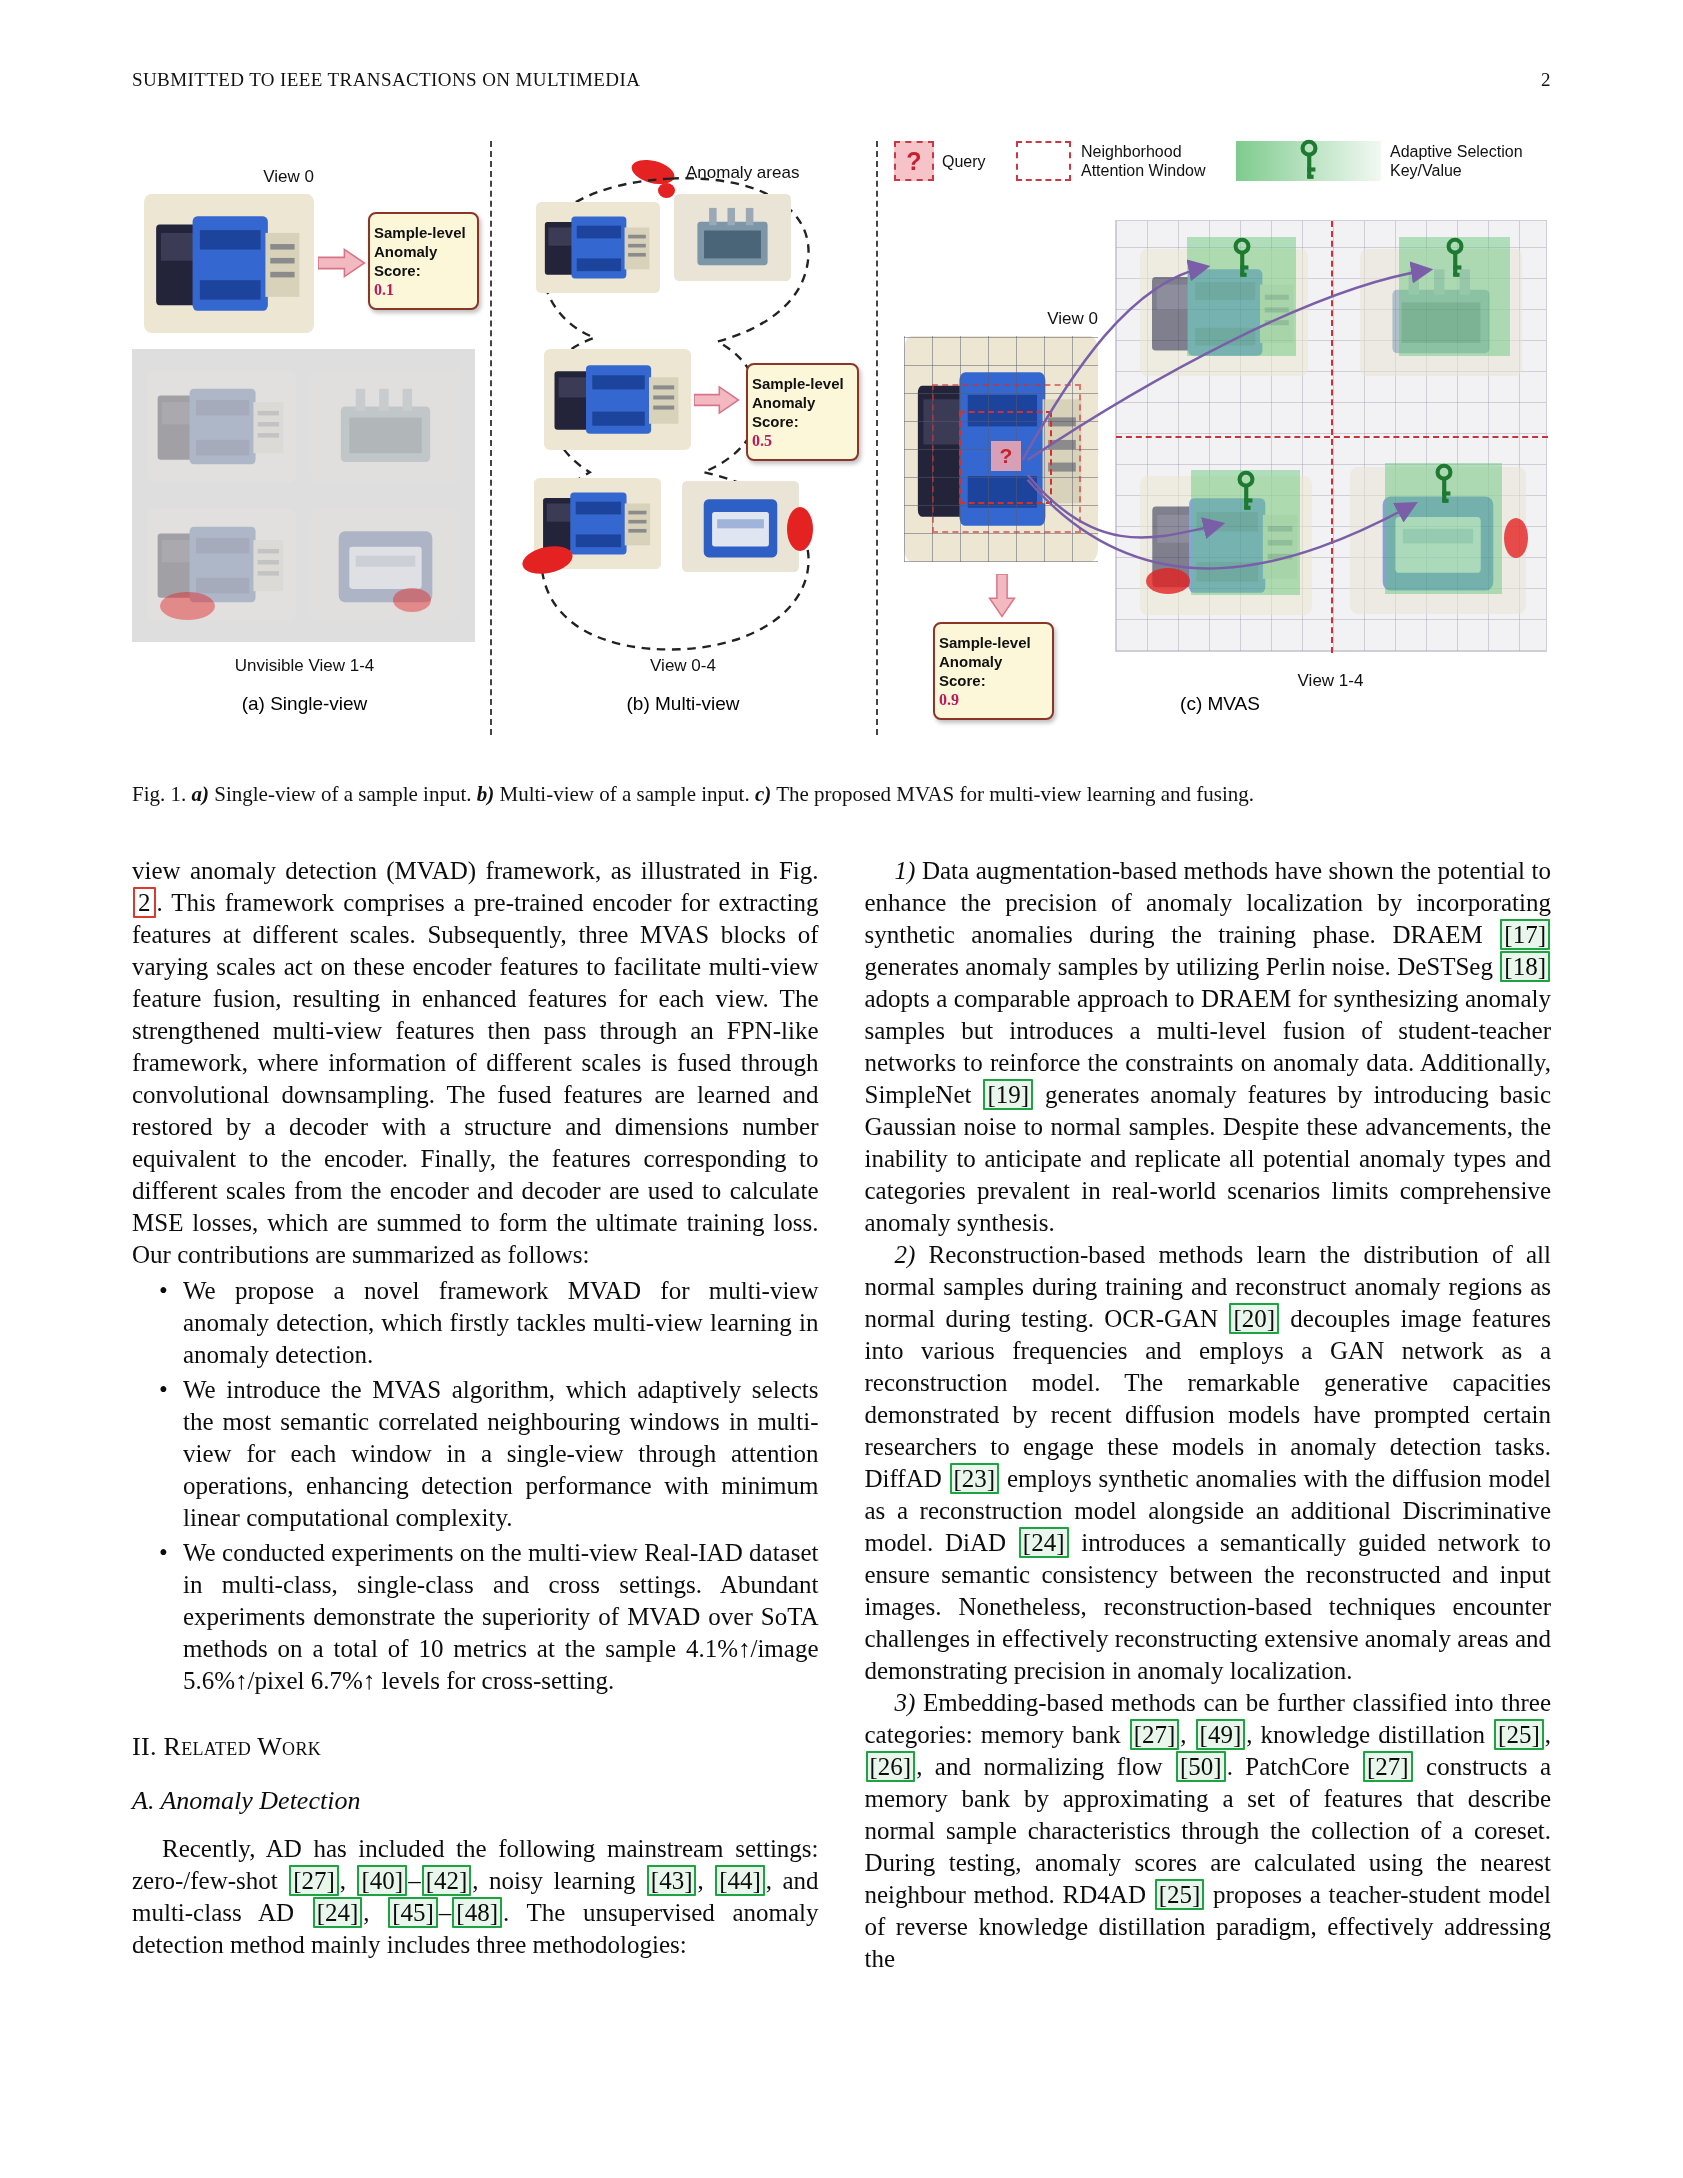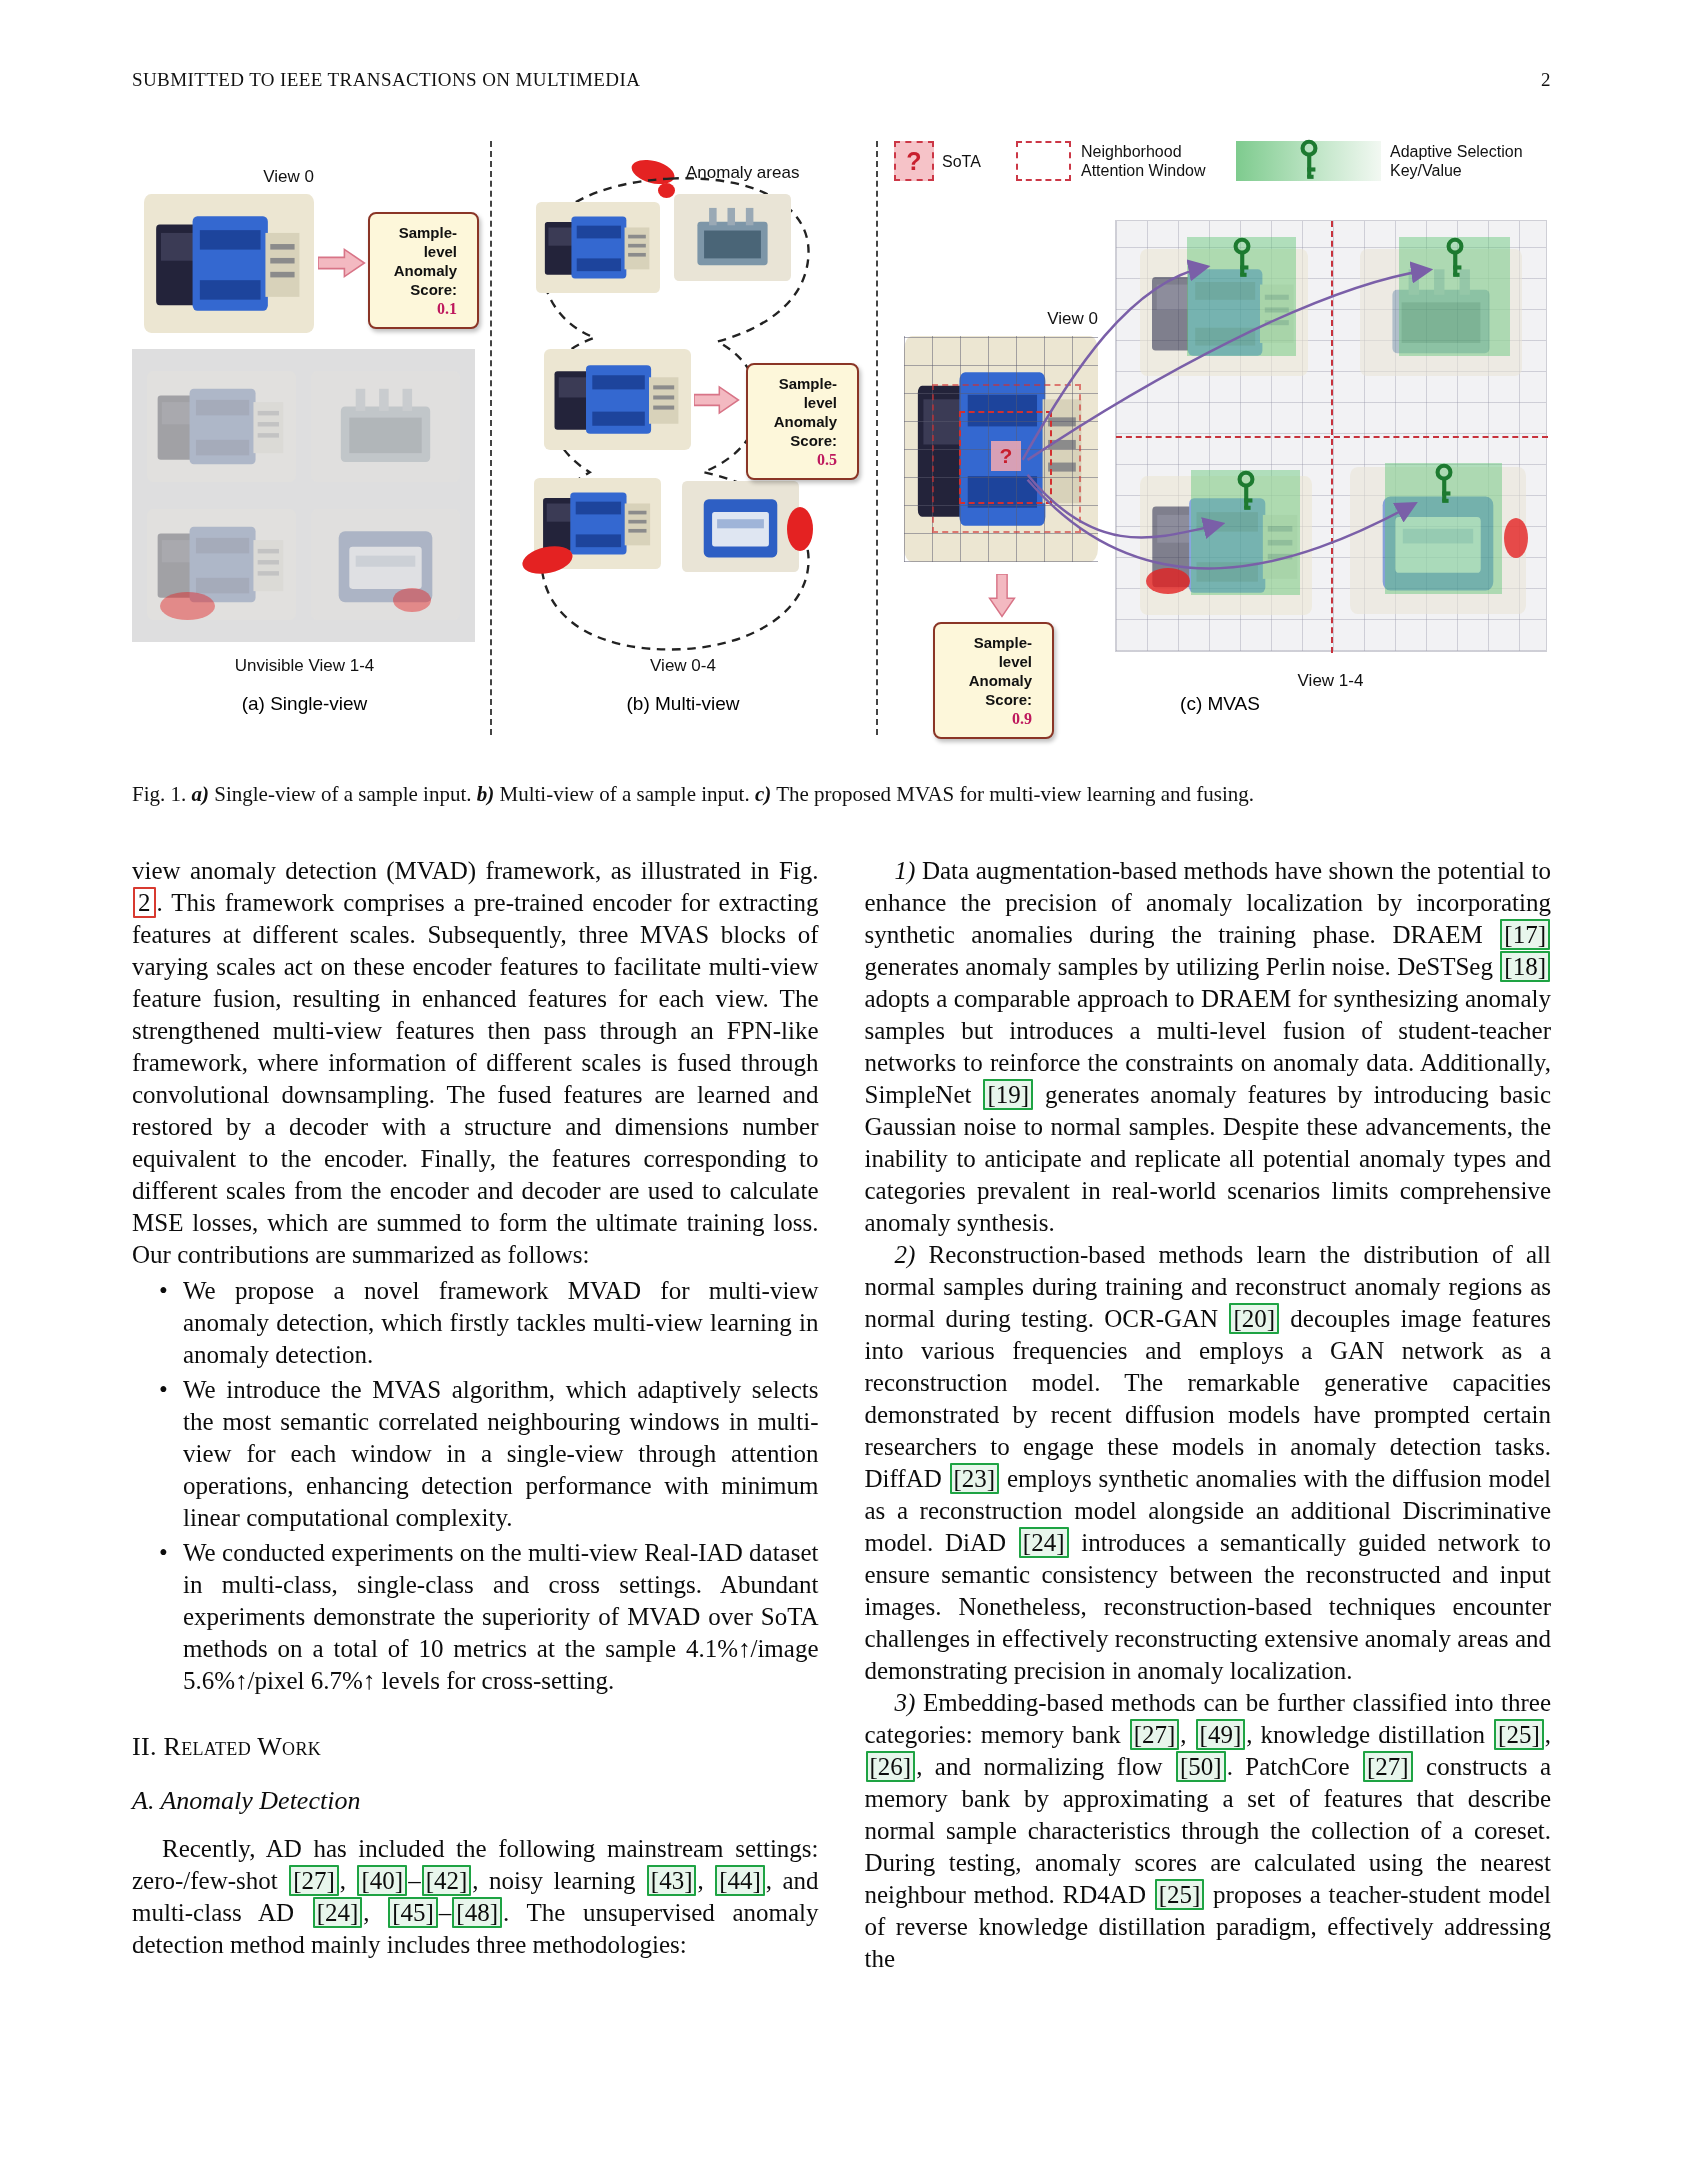--- a/index.html
+++ b/index.html
@@ -24,21 +24,21 @@
   .panel-caption { position:absolute; top:560px; left:0; right:0; text-align:center; font-size:19px; color:#000; }
   .small-cap-label { position:absolute; top:523px; left:0; right:0; text-align:center; font-size:17px; color:#111; }
 
   .usb { position:absolute; }
   .usb svg { width:100%; height:100%; display:block; }
 
   .block-arrow { position:absolute; }
   .block-arrow.down { transform:rotate(90deg); }
 
   .score-box { position:absolute; background:#fdf7da; border:2px solid #8a3526; border-radius:8px;
-               padding:9px 20px; text-align:right; font-weight:bold; font-size:15px; line-height:19px;
+               padding:9px 4px; text-align:left; font-weight:bold; font-size:15px; line-height:19px;
                color:#111; box-shadow:2px 3px 4px rgba(0,0,0,.25); }
   .score-box .score-value { color:#be185d; font-size:16px;font-family:Liberation Serif, serif; }
 
   .faded-block { position:absolute; left:0; top:216px; width:343px; height:293px; background:#dededf;
                  display:flex; flex-wrap:wrap; align-content:space-around; justify-content:space-around; padding:8px; }
   .faded-block .usb-faded { width:149px; height:111px; opacity:.32; filter:grayscale(.5); }
   .faded-block .usb-faded svg { width:100%; height:100%; }
   .red-ellipse { position:absolute; background:#e42222; border-radius:50%; }
 
   .blob { position:absolute; left:5px; top:38px; }
@@ -239,21 +239,21 @@
       <div class="panel-caption">(b) Multi-view</div>
     </div>
 
     <div class="vsep vsep2"></div>
 
     <div class="panel panel-c">
 
       <div class="legend-box query-chip">
           <span>?</span>
         </div>
-      <div class="legend-text" style="left:53px; top:19px;">SoTA</div>
+      <div class="legend-text" style="left:53px; top:19px;">Query</div>
       <div class="legend-box naw-chip"></div>
       <div class="legend-text" style="left:192px; top:9px;">
         <div>Neighborhood</div>
         <div>Attention Window</div>
       </div>
       <div class="legend-box adaptive-chip">
         <svg class="key" viewBox="0 0 24 48">
             <use href="#key-sym"></use>
           </svg>
       </div>

